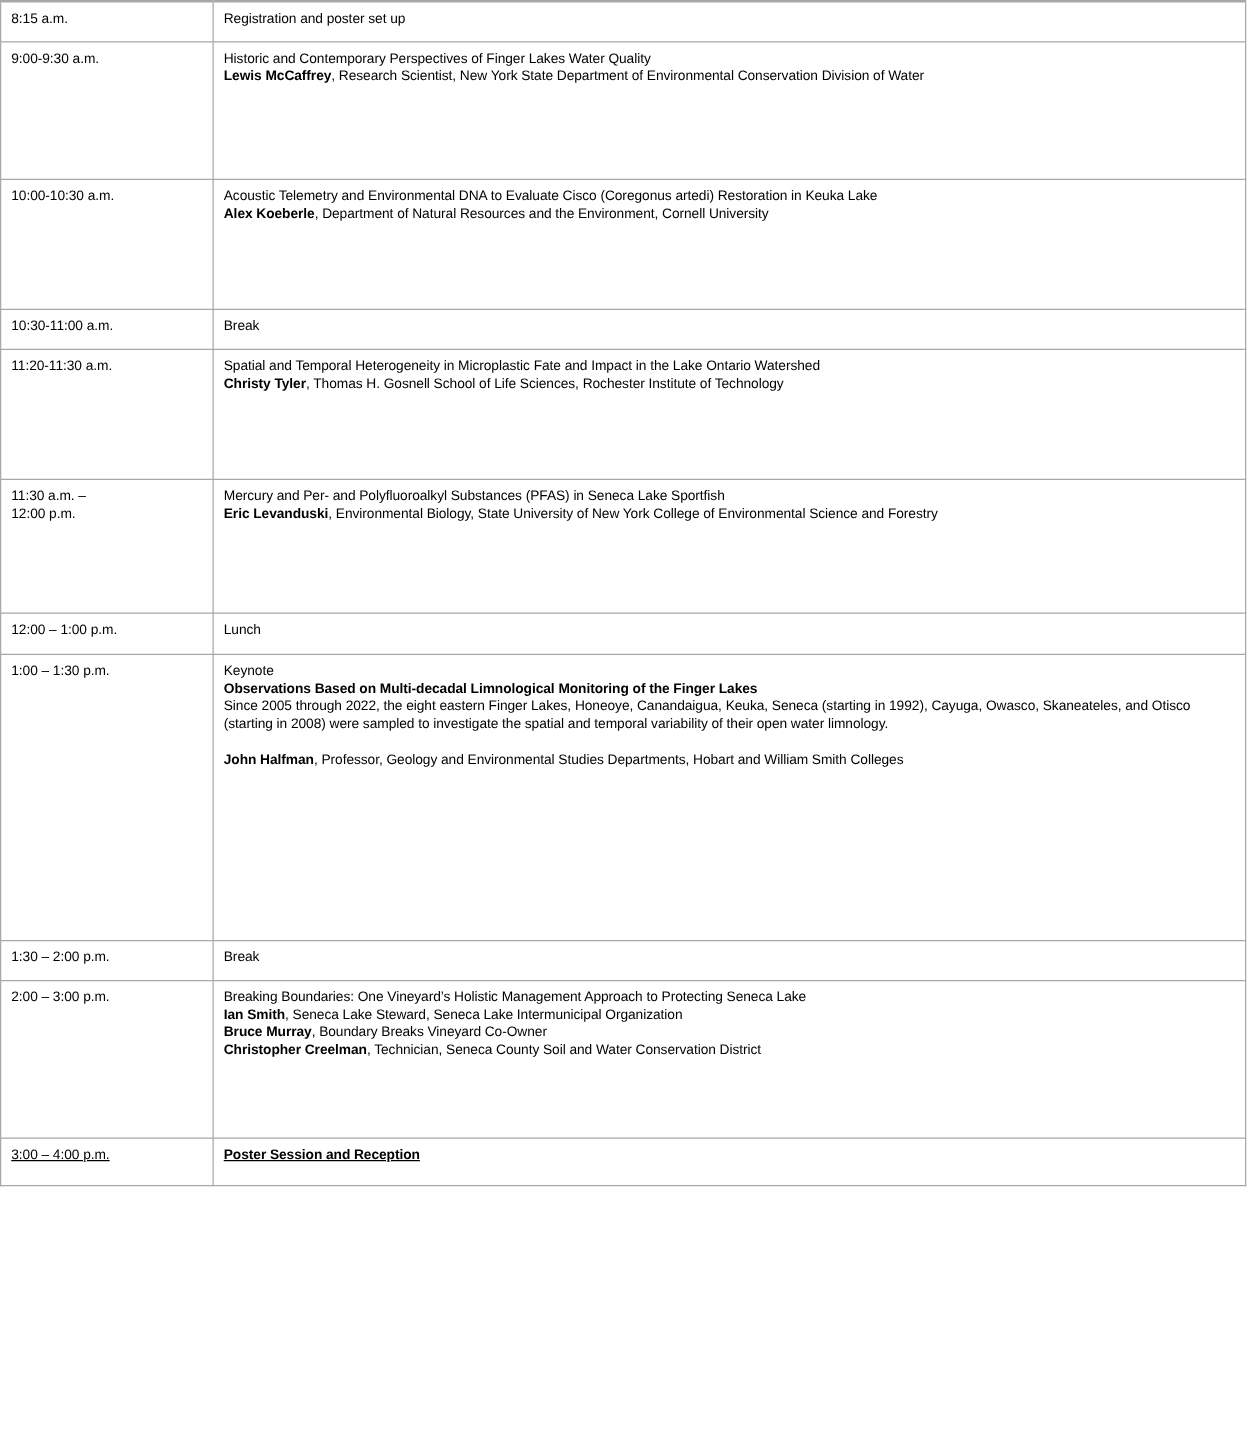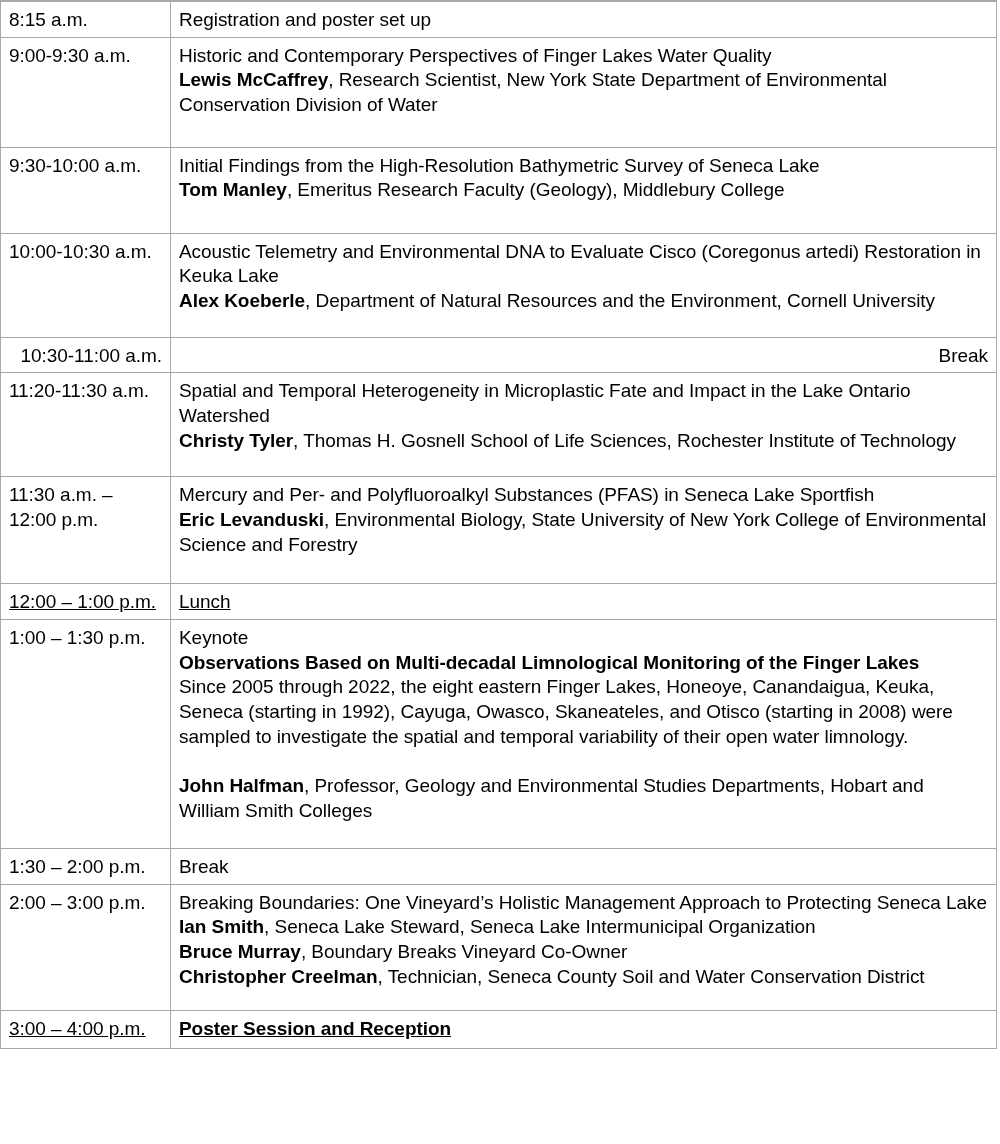--- a/index.html
+++ b/index.html
@@ -21,21 +21,21 @@
     border-collapse: collapse;
     table-layout: fixed;
   }
   #agenda-table tr {
     
   }
   #agenda-table td {
     border: 1px solid #a8a8a8;
     vertical-align: top;
     padding: 6px 8px 4px 8px;
-    font-size: 19px;
+    font-size: 11px;
     line-height: 1.30;
     letter-spacing: -0.05px;
   }
   #agenda-table td.time-cell {
     width: 170px;
     white-space: pre-line;
   }
   #agenda-table td.desc-cell {
     width: 826px;
   }
@@ -56,56 +56,49 @@
           <span class="line">Registration and poster set up</span>
         </td>
       </tr>
       <tr style="height: 110px;">
         <td class="time-cell">9:00-9:30 a.m.</td>
         <td class="desc-cell">
           <span class="line">Historic and Contemporary Perspectives of Finger Lakes Water Quality</span>
           <span class="line"><span class="b">Lewis McCaffrey</span><span>, Research Scientist, New York State Department of Environmental Conservation Division of Water</span></span>
         </td>
       </tr>
-      <tr style="height: 86px;">
-        <td class="time-cell">9:30-10:00 a.m.</td>
-        <td class="desc-cell">
-          <span class="line">Initial Findings from the High-Resolution Bathymetric Survey of Seneca Lake</span>
-          <span class="line"><span class="b">Tom Manley</span><span>, Emeritus Research Faculty (Geology), Middlebury College</span></span>
-        </td>
-      </tr>
       <tr style="height: 104px;">
         <td class="time-cell">10:00-10:30 a.m.</td>
         <td class="desc-cell">
           <span class="line">Acoustic Telemetry and Environmental DNA to Evaluate Cisco (Coregonus artedi) Restoration in Keuka Lake</span>
           <span class="line"><span class="b">Alex Koeberle</span><span>, Department of Natural Resources and the Environment, Cornell University</span></span>
         </td>
       </tr>
-      <tr style="height: 32px; text-align: right;">
+      <tr style="height: 32px;">
         <td class="time-cell">10:30-11:00 a.m.</td>
         <td class="desc-cell">
           <span class="line">Break</span>
         </td>
       </tr>
       <tr style="height: 104px;">
         <td class="time-cell">11:20-11:30 a.m.</td>
         <td class="desc-cell">
           <span class="line">Spatial and Temporal Heterogeneity in Microplastic Fate and Impact in the Lake Ontario Watershed</span>
           <span class="line"><span class="b">Christy Tyler</span><span>, Thomas H. Gosnell School of Life Sciences, Rochester Institute of Technology</span></span>
         </td>
       </tr>
       <tr style="height: 107px; margin-left: 28px;">
         <td class="time-cell">11:30 a.m. –
 12:00 p.m.</td>
         <td class="desc-cell">
           <span class="line">Mercury and Per- and Polyfluoroalkyl Substances (PFAS) in Seneca Lake Sportfish</span>
           <span class="line"><span class="b">Eric Levanduski</span><span>, Environmental Biology, State University of New York College of Environmental Science and Forestry</span></span>
         </td>
       </tr>
-      <tr style="height: 33px; text-decoration: underline;">
+      <tr style="height: 33px;">
         <td class="time-cell">12:00 – 1:00 p.m.</td>
         <td class="desc-cell">
           <span class="line">Lunch</span>
         </td>
       </tr>
       <tr style="height: 229px;">
         <td class="time-cell">1:00 – 1:30 p.m.</td>
         <td class="desc-cell">
           <span class="line">Keynote</span>
           <span class="line b">Observations Based on Multi-decadal Limnological Monitoring of the Finger Lakes</span>

